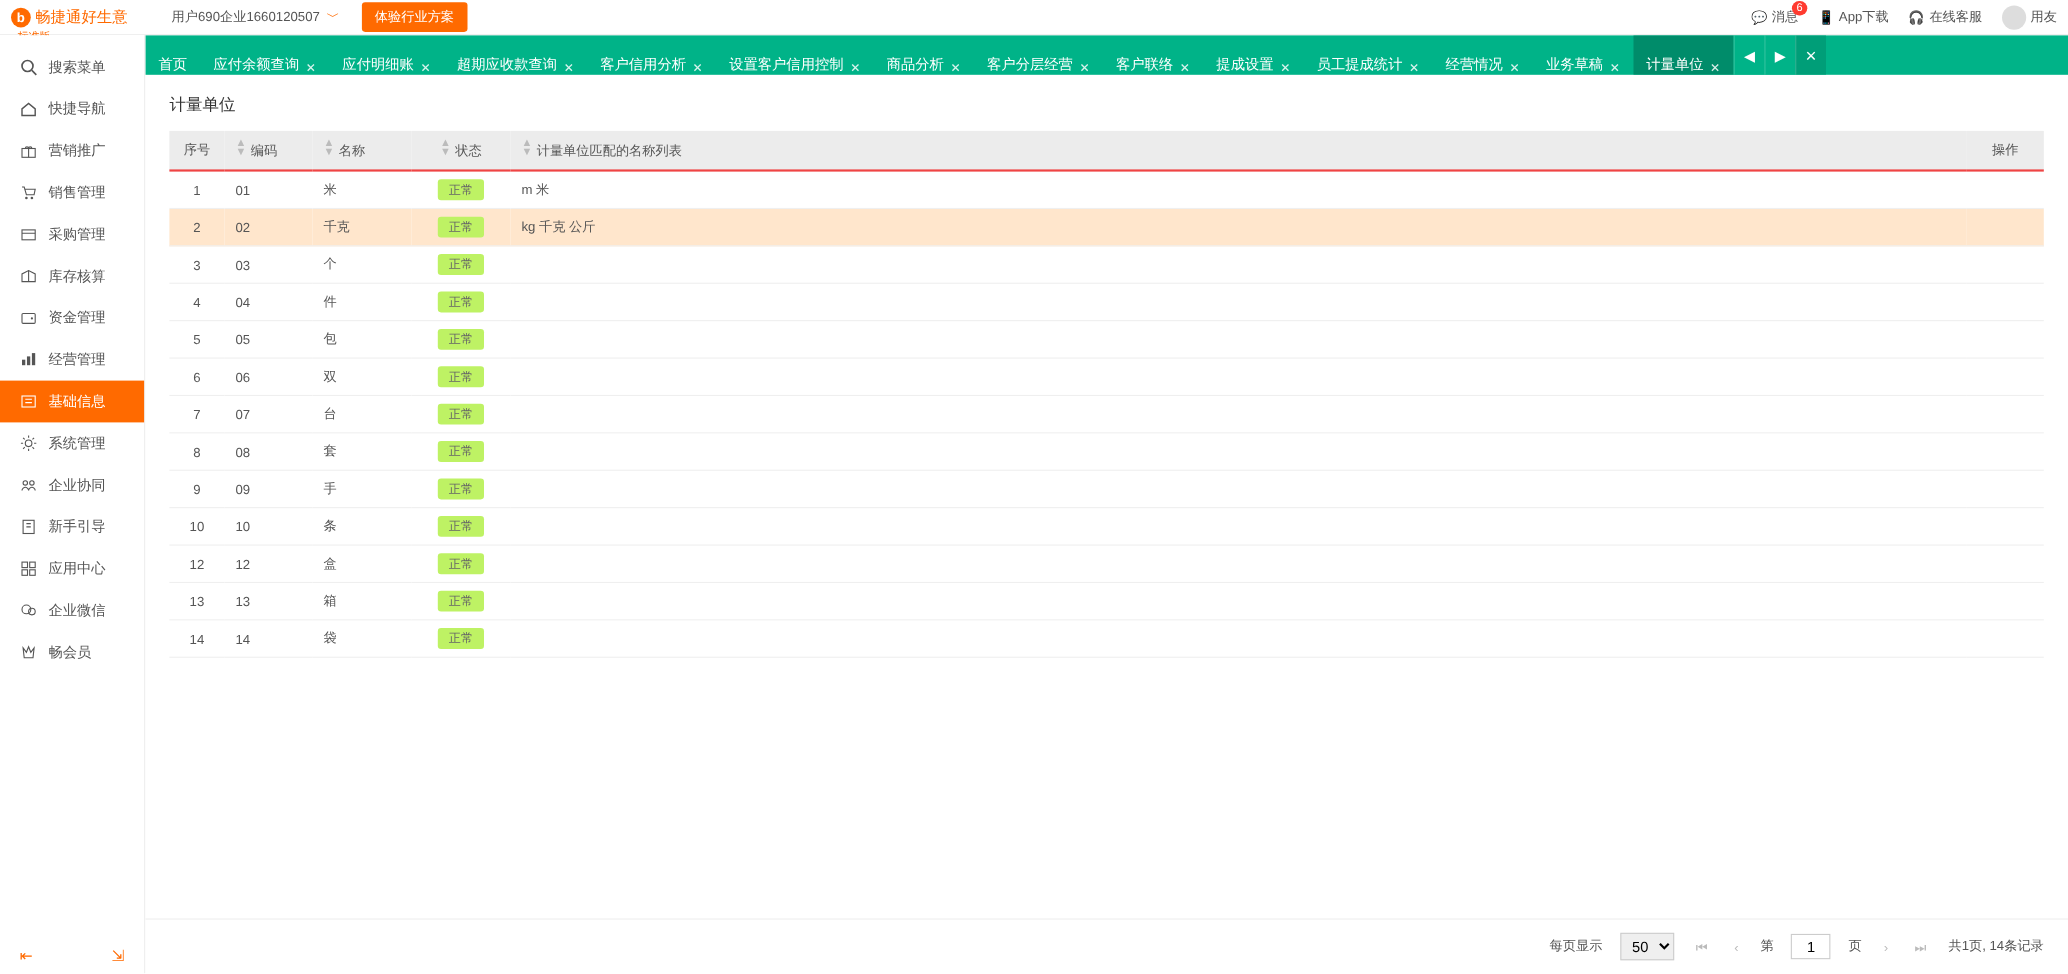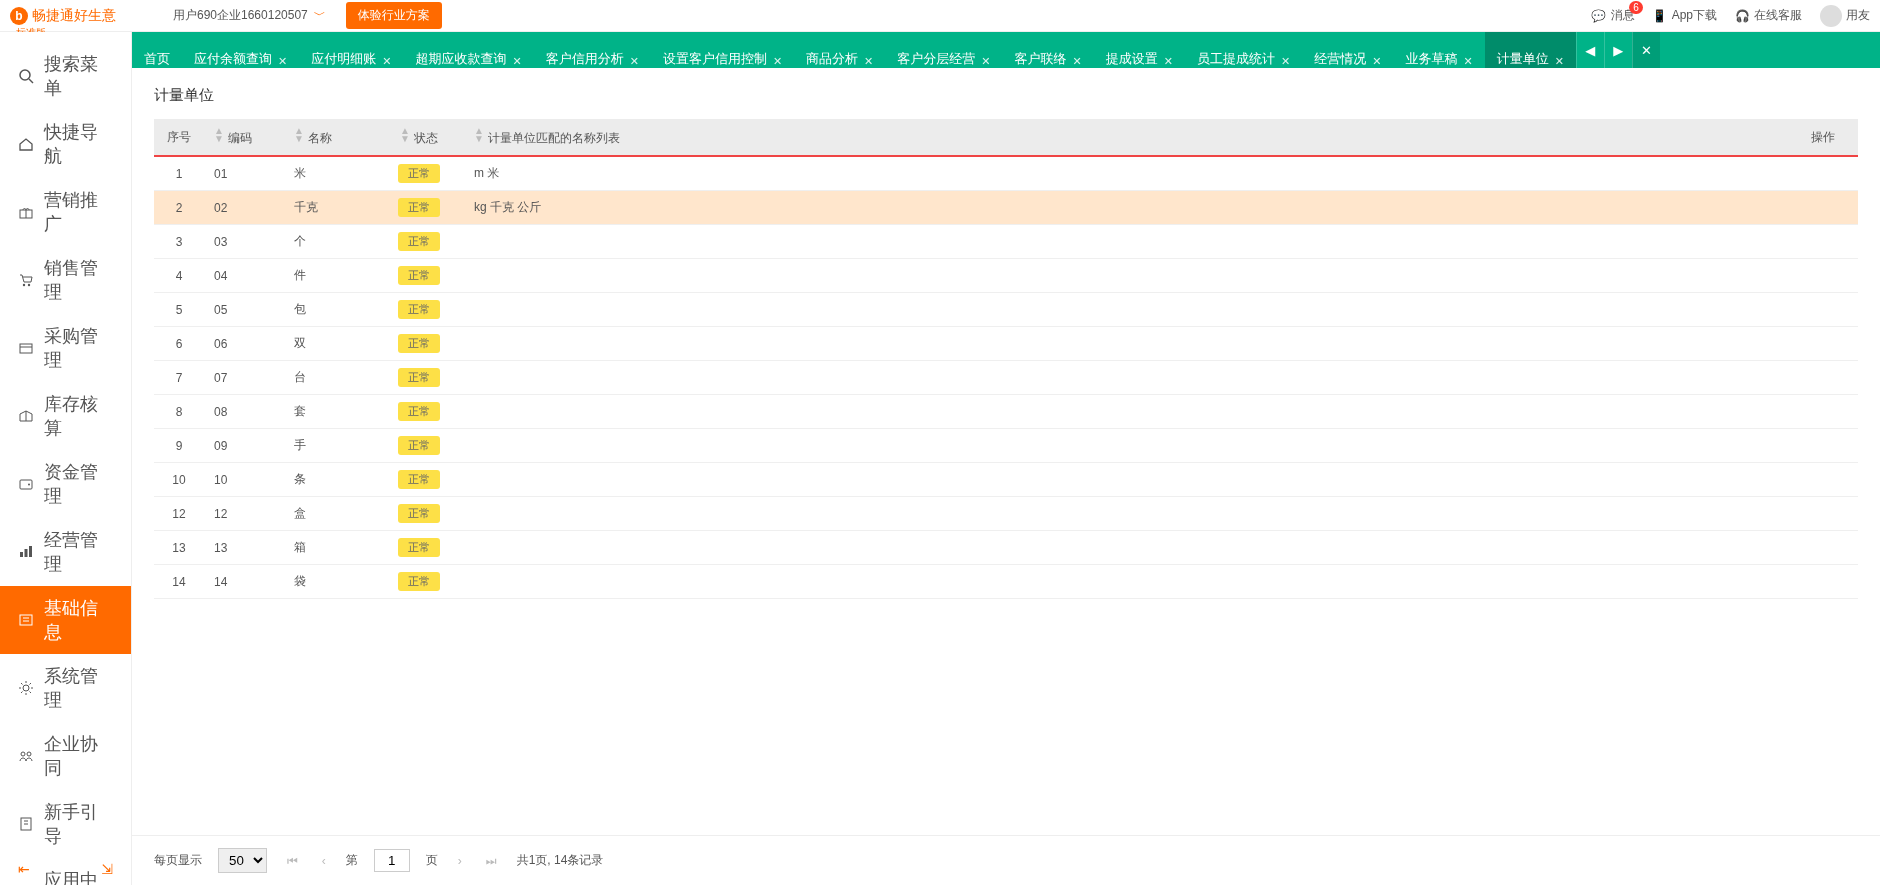--- a/index.html
+++ b/index.html
@@ -4,33 +4,33 @@
 <style>
 * { margin: 0; padding: 0; box-sizing: border-box; font-family: "Microsoft YaHei", Arial, sans-serif; }
 body { background: #fff; font-size: 12px; color: #333; overflow: hidden; }
 
 .top-bar { height: 32px; display: flex; align-items: center; padding: 0 10px; border-bottom: 1px solid #eee; }
 .logo { display: flex; align-items: center; gap: 4px; }
 .logo-icon { width: 18px; height: 18px; border-radius: 50%; background: #ff6a00; display: flex; align-items: center; justify-content: center; color: #fff; font-weight: bold; font-size: 12px; }
 .logo-text { color: #ff6a00; font-size: 14px; font-weight: 500; }
 .logo-sub { color: #ff6a00; font-size: 10px; position: absolute; top: 26px; left: 16px; }
 
-.org-select { margin-left: 57px; display: flex; align-items: flex-start; gap: 6px; color: #555; cursor: pointer; }
+.org-select { margin-left: 40px; display: flex; align-items: flex-start; gap: 6px; color: #555; cursor: pointer; }
 .org-select .chev { color: #ff6a00; }
 
 .try-btn { margin-left: 20px; background: #ff6a00; color: #fff; padding: 5px 12px; border-radius: 3px; cursor: pointer; font-size: 12px; }
 
 .top-right { margin-left: auto; display: flex; align-items: center; gap: 18px; color: #555; }
 .top-right .itm { display: flex; align-items: center; gap: 4px; cursor: pointer; position: relative; }
 .badge { position: absolute; top: -6px; right: -8px; background: #ff3b30; color: #fff; border-radius: 8px; font-size: 10px; padding: 0 4px; line-height: 13px; }
 .avatar { width: 22px; height: 22px; border-radius: 50%; background: #ddd; }
 
 .layout { display: flex; height: calc(100vh - 32px); }
 .sidebar { width: 132px; background: #fff; border-right: 1px solid #eee; padding-top: 10px; position: relative; }
-.sidebar .mitem { display: flex; align-items: center; gap: 10px; padding: 10px 18px; color: #555; cursor: pointer; font-size: 18px; }
+.sidebar .mitem { display: flex; align-items: center; gap: 10px; padding: 10px 18px; color: #555; cursor: pointer; font-size: 13px; }
 .sidebar .mitem.active { background: #ff6a00; color: #fff; }
 .sidebar .micon { width: 16px; height: 16px; display: inline-flex; align-items: center; justify-content: center; }
 .sidebar-bottom { position: absolute; bottom: 8px; left: 0; right: 0; display: flex; justify-content: space-between; padding: 0 18px; color: #ff6a00; font-size: 14px; }
 
 .main { flex: 1; display: flex; flex-direction: column; overflow: hidden; }
 .tabbar { background: #00b388; display: flex; align-items: stretch; height: 36px; color: #fff; font-size: 13px; overflow: hidden; }
 .tabbar .tab { display: flex; align-items: flex-end; padding: 0 12px; gap: 6px; cursor: pointer; white-space: nowrap; }
 .tabbar .tab.active { background: #008c6a; }
 .tabbar .tab .x { font-size: 11px; opacity: .85; }
 .tab-ctrl { width: 28px; display: flex; align-items: center; justify-content: center; background: #00b388; border-left: 1px solid rgba(255,255,255,.2); cursor: pointer; }
@@ -42,23 +42,23 @@
 .tbl { width: 100%; border-collapse: collapse; }
 .tbl th { background: #ececec; font-weight: normal; color: #555; text-align: left; padding: 8px 10px; font-size: 12px; border-bottom: 2px solid #ef4444; }
 .tbl th .sort { color: #bbb; margin-right: 4px; font-size: 10px; display: inline-block; line-height: 8px; }
 .tbl td { padding: 7px 10px; border-bottom: 1px solid #efefef; color: #555; font-size: 12px; }
 .tbl tr.hover-row td { background: #ffe6cc; }
 .tbl .col-idx { width: 50px; text-align: center; }
 .tbl .col-code { width: 80px; }
 .tbl .col-name { width: 90px; }
 .tbl .col-status { width: 90px; text-align: center; }
 .tbl .col-op { width: 70px; text-align: center; }
-.status-tag { background: #fde047; color: #666; padding: 2px 10px; border-radius: 3px; font-size: 11px; display: inline-block; }
-
-.footer { display: flex; align-items: center; justify-content: flex-start; gap: 16px; padding: 12px 22px; font-size: 12px; color: #555; border-top: 1px solid #eee; }
+.status-tag { background: #bef264; color: #666; padding: 2px 10px; border-radius: 3px; font-size: 11px; display: inline-block; }
+
+.footer { display: flex; align-items: center; justify-content: flex-end; gap: 16px; padding: 12px 22px; font-size: 12px; color: #555; border-top: 1px solid #eee; }
 .footer select { border: 1px solid #ccc; padding: 3px 6px; }
 .footer .pgbtn { color: #bbb; cursor: pointer; padding: 0 4px; }
 .footer input { width: 36px; text-align: center; border: 1px solid #ccc; padding: 3px 2px; }
 
 svg { width: 16px; height: 16px; }
 </style>
 </head>
 <body>
 
 <div class="top-bar">

